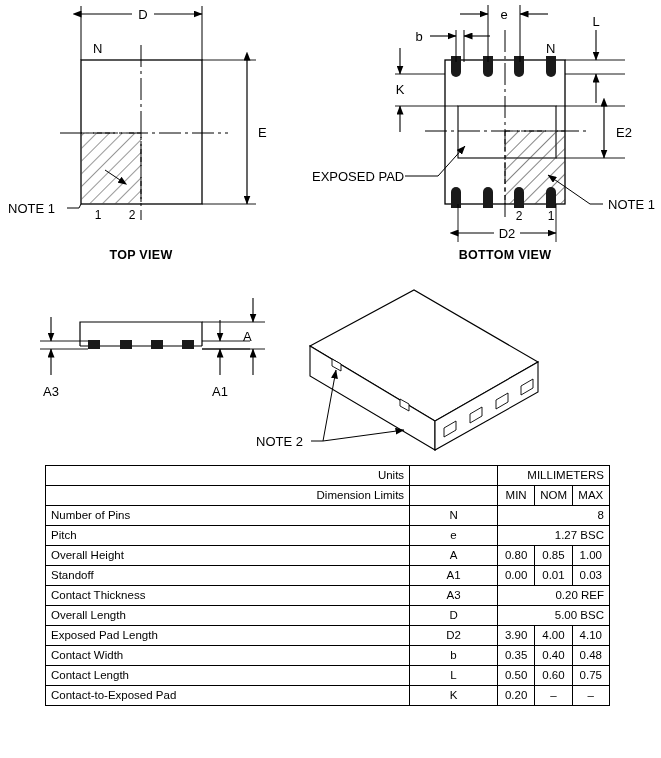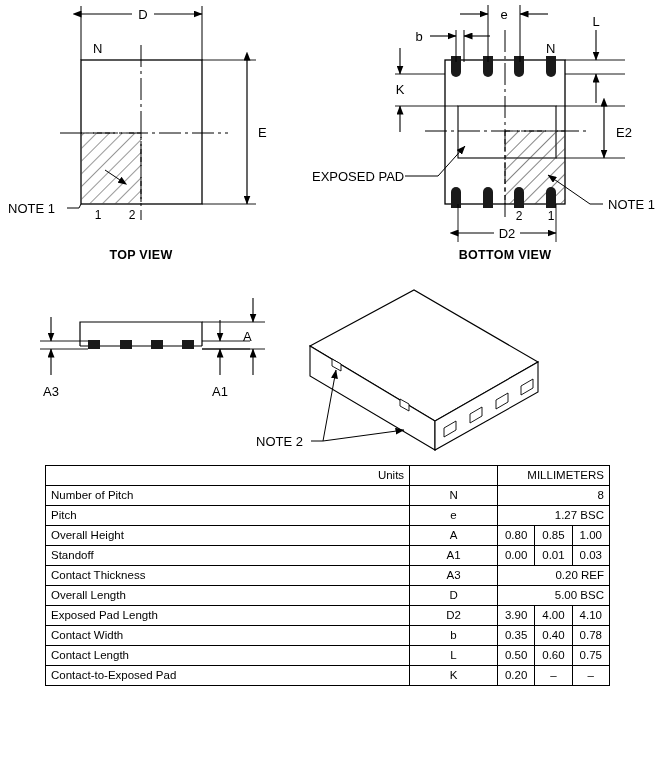--- a/index.html
+++ b/index.html
@@ -294,22 +294,29 @@
   </svg>
 
   <div class="table-wrap">
     <table class="dims">
       <tbody>
         <tr>
           <td class="c-desc c-desc-r">Units</td>
           <td class="c-sym"></td>
           <td class="c-val span3" colspan="3">MILLIMETERS</td>
         </tr>
+        <tr>
+          <td class="c-desc c-desc-r">Dimension Limits</td>
+          <td class="c-sym"></td>
+          <td class="c-val">MIN</td>
+          <td class="c-val">NOM</td>
+          <td class="c-val">MAX</td>
+        </tr>
       <tr>
-            <td class="c-desc">Number of Pitch</td>
+            <td class="c-desc">Number of Pins</td>
             <td class="c-sym">N</td>
             <td class="c-val span3" colspan="3">8</td>
           </tr>
           <tr>
             <td class="c-desc">Pitch</td>
             <td class="c-sym">e</td>
             <td class="c-val span3" colspan="3">1.27 BSC</td>
           </tr>
           <tr>
             <td class="c-desc">Overall Height</td>
@@ -340,21 +347,21 @@
             <td class="c-sym">D2</td>
             <td class="c-val">3.90</td>
             <td class="c-val">4.00</td>
             <td class="c-val">4.10</td>
           </tr>
           <tr>
             <td class="c-desc">Contact Width</td>
             <td class="c-sym">b</td>
             <td class="c-val">0.35</td>
             <td class="c-val">0.40</td>
-            <td class="c-val">0.78</td>
+            <td class="c-val">0.48</td>
           </tr>
           <tr>
             <td class="c-desc">Contact Length</td>
             <td class="c-sym">L</td>
             <td class="c-val">0.50</td>
             <td class="c-val">0.60</td>
             <td class="c-val">0.75</td>
           </tr>
           <tr>
             <td class="c-desc">Contact-to-Exposed Pad</td>

